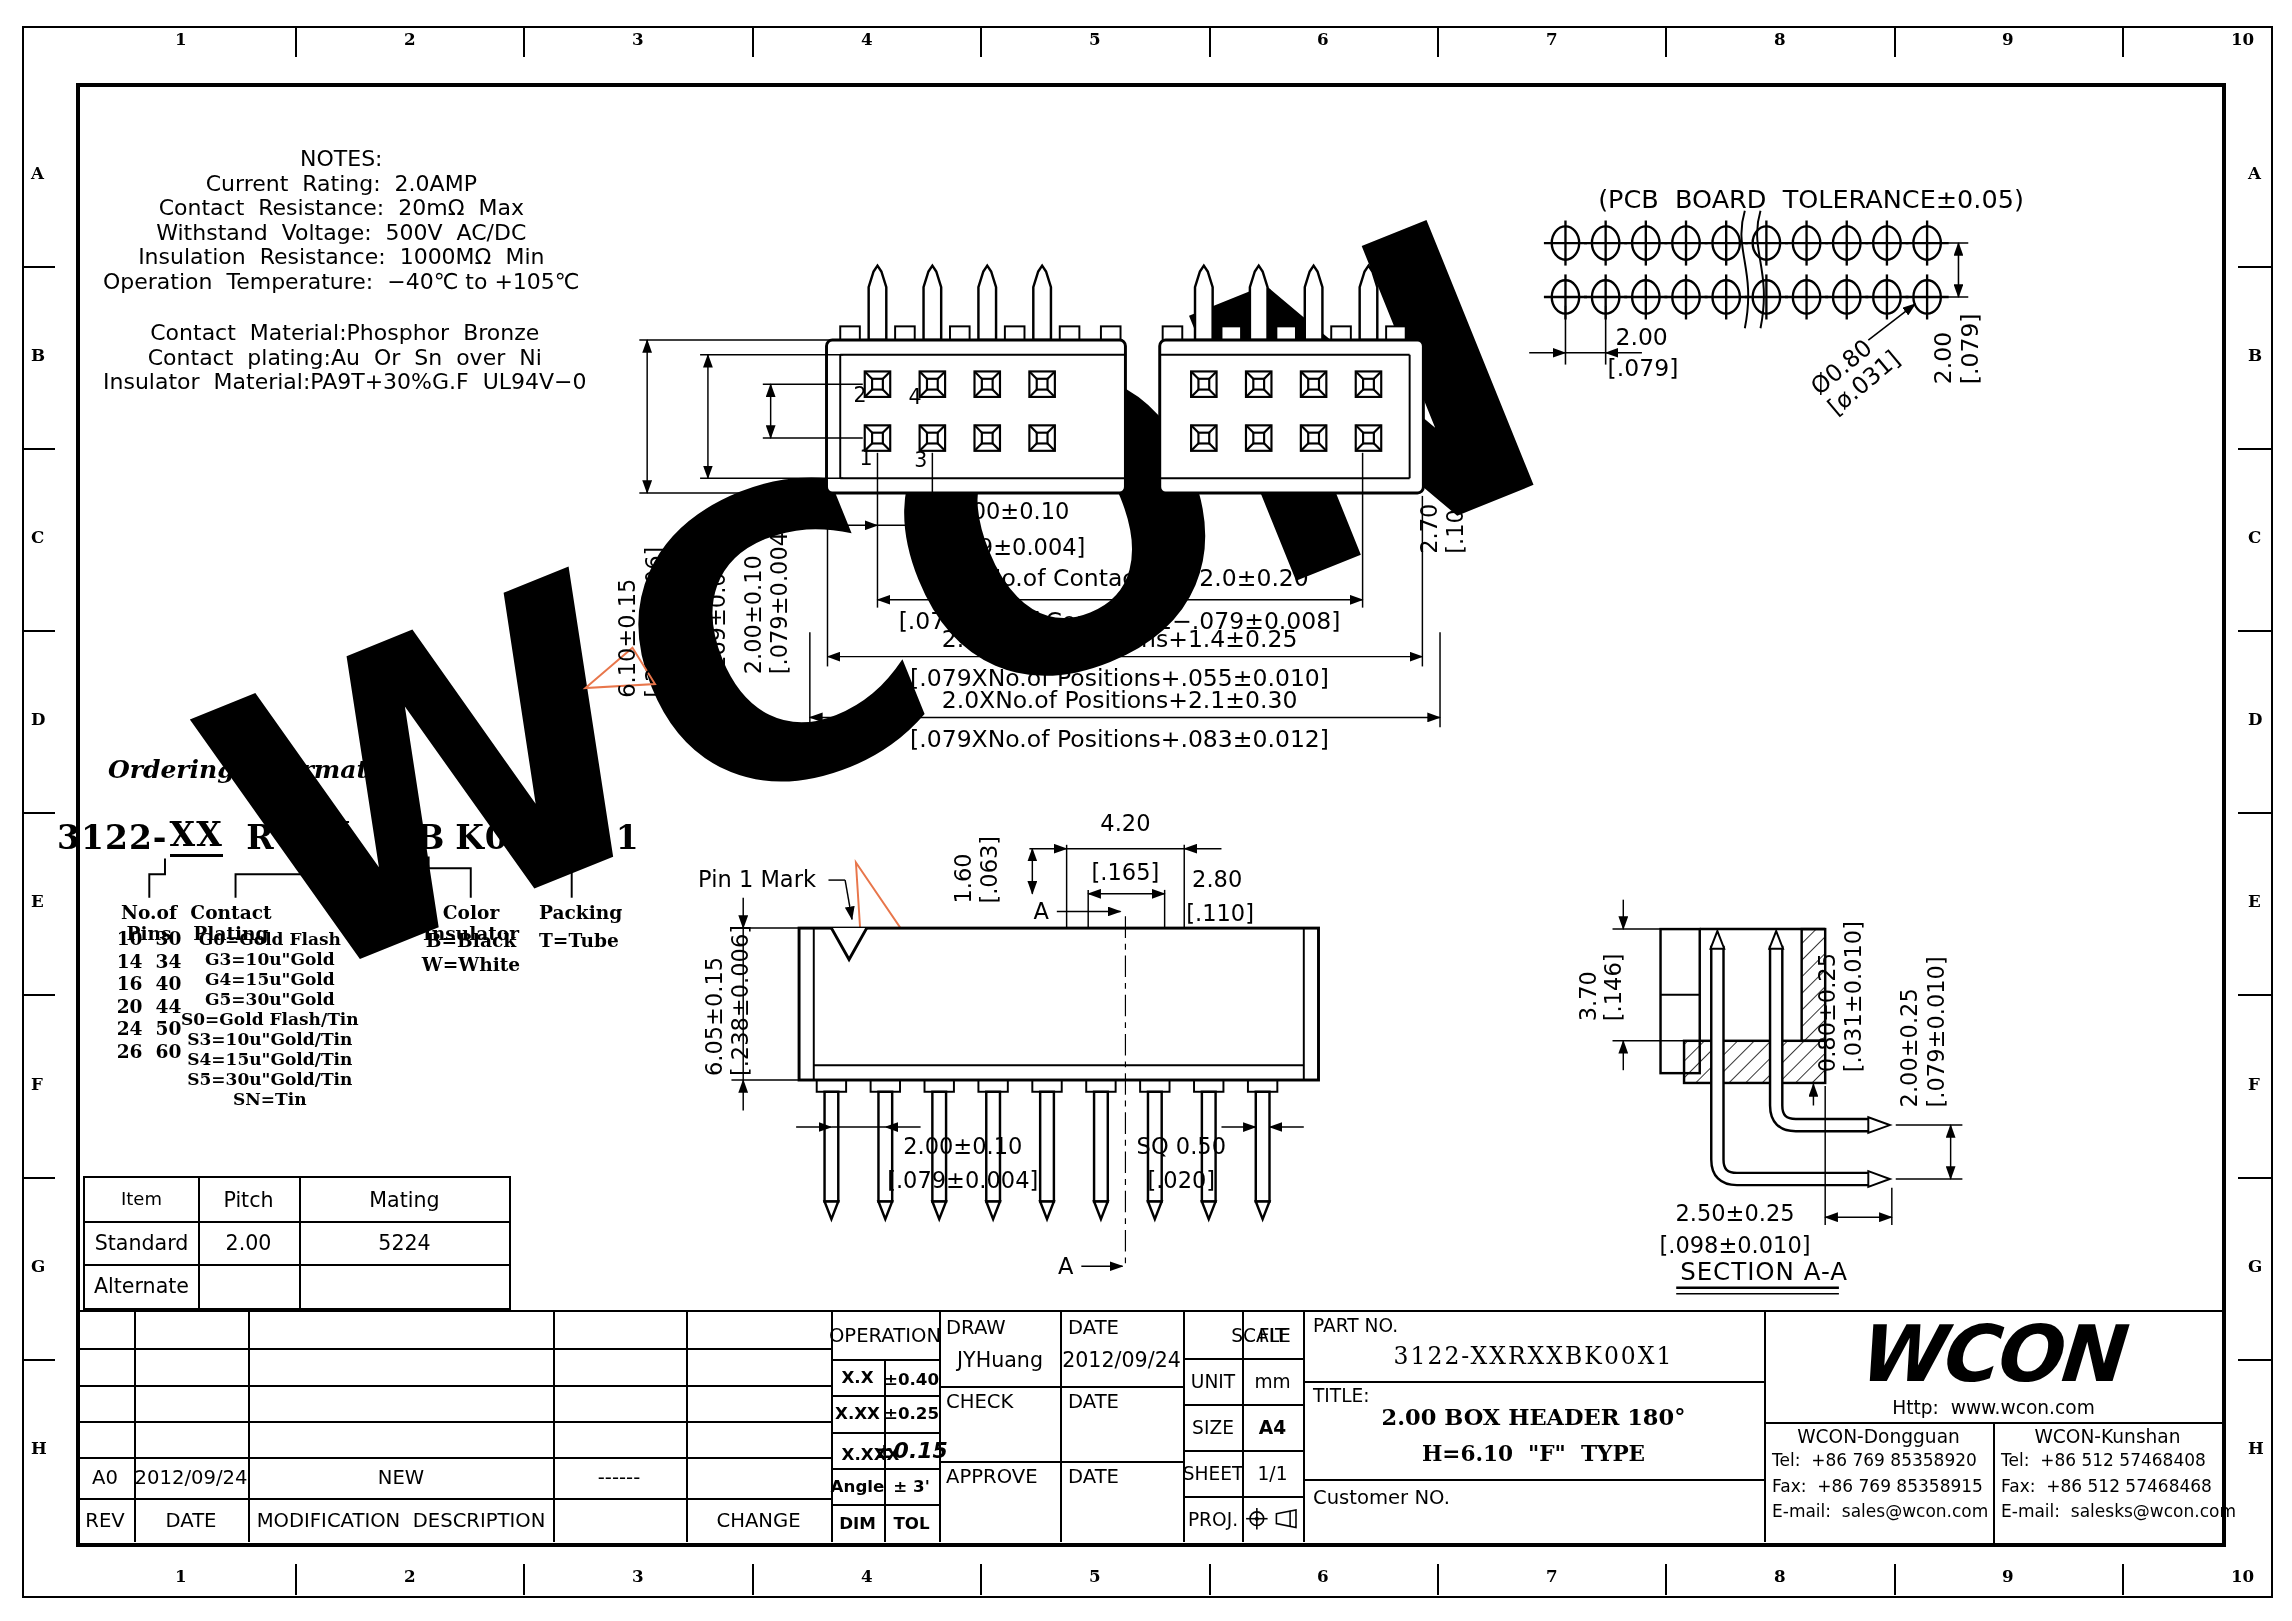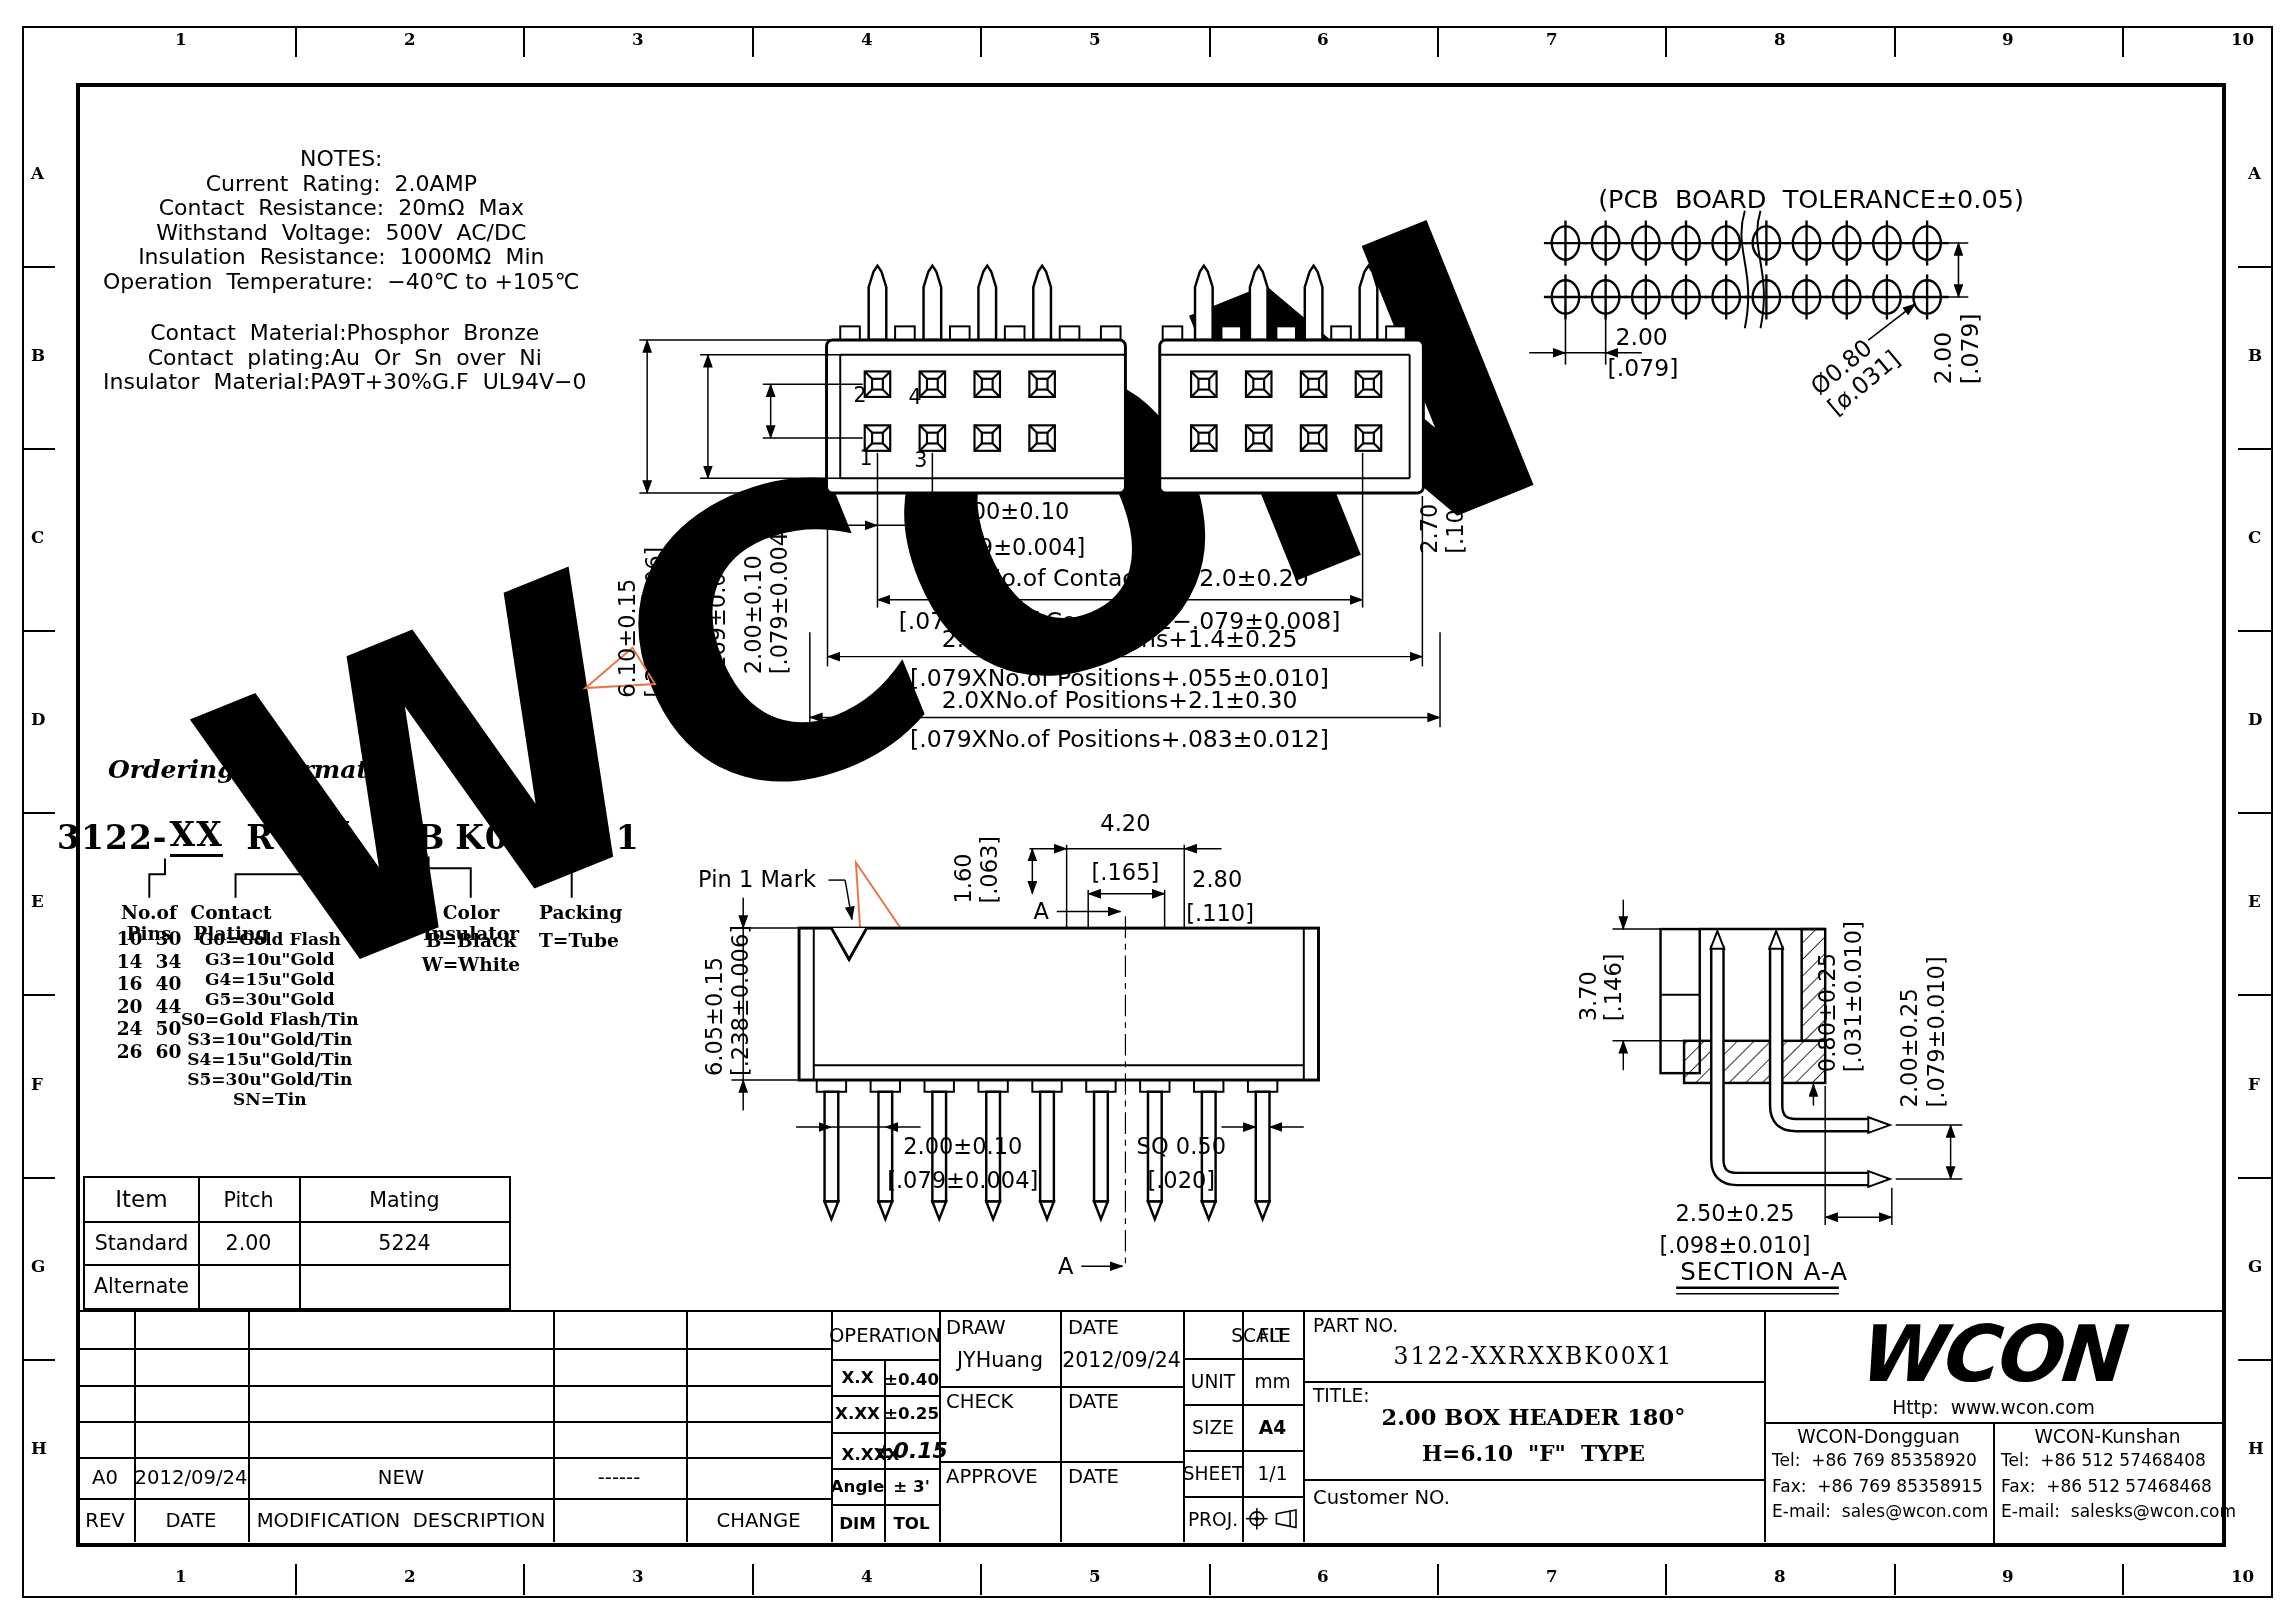--- a/index.html
+++ b/index.html
@@ -511,21 +511,21 @@
       <div>T=Tube</div>
     </div>
 
   <div class="cell" style="left:1517px;top:184px;width:588px;height:29px;font-size:25.5px;white-space:pre;">(PCB  BOARD  TOLERANCE±0.05)</div>
 
   <div class="mt">
     <div class="tb-v" style="left:113px;top:0;height:130px;"></div>
     <div class="tb-v" style="left:214px;top:0;height:130px;"></div>
     <div class="tb-h" style="left:0;top:43px;width:424px;"></div>
     <div class="tb-h" style="left:0;top:86px;width:424px;"></div>
-    <div class="cell" style="left:0;top:0;width:113px;height:41px;font-size:23px;">Item</div>
+    <div class="cell" style="left:0;top:0;width:113px;height:41px;font-size:18px;">Item</div>
     <div class="cell" style="left:113px;top:0;width:101px;height:43px;font-size:20.6px;">Pitch</div>
     <div class="cell" style="left:214px;top:0;width:211px;height:43px;font-size:20.6px;">Mating</div>
     <div class="cell" style="left:0;top:43px;width:113px;height:43px;font-size:20.6px;">Standard</div>
     <div class="cell" style="left:113px;top:43px;width:101px;height:43px;font-size:20.6px;">2.00</div>
     <div class="cell" style="left:214px;top:43px;width:211px;height:43px;font-size:20.6px;">5224</div>
     <div class="cell" style="left:0;top:86px;width:113px;height:44px;font-size:20.6px;">Alternate</div>
     <div class="cell" style="left:113px;top:86px;width:101px;height:44px;font-size:20.6px;"></div>
     <div class="cell" style="left:214px;top:86px;width:211px;height:44px;font-size:20.6px;"></div>
   </div>
 

